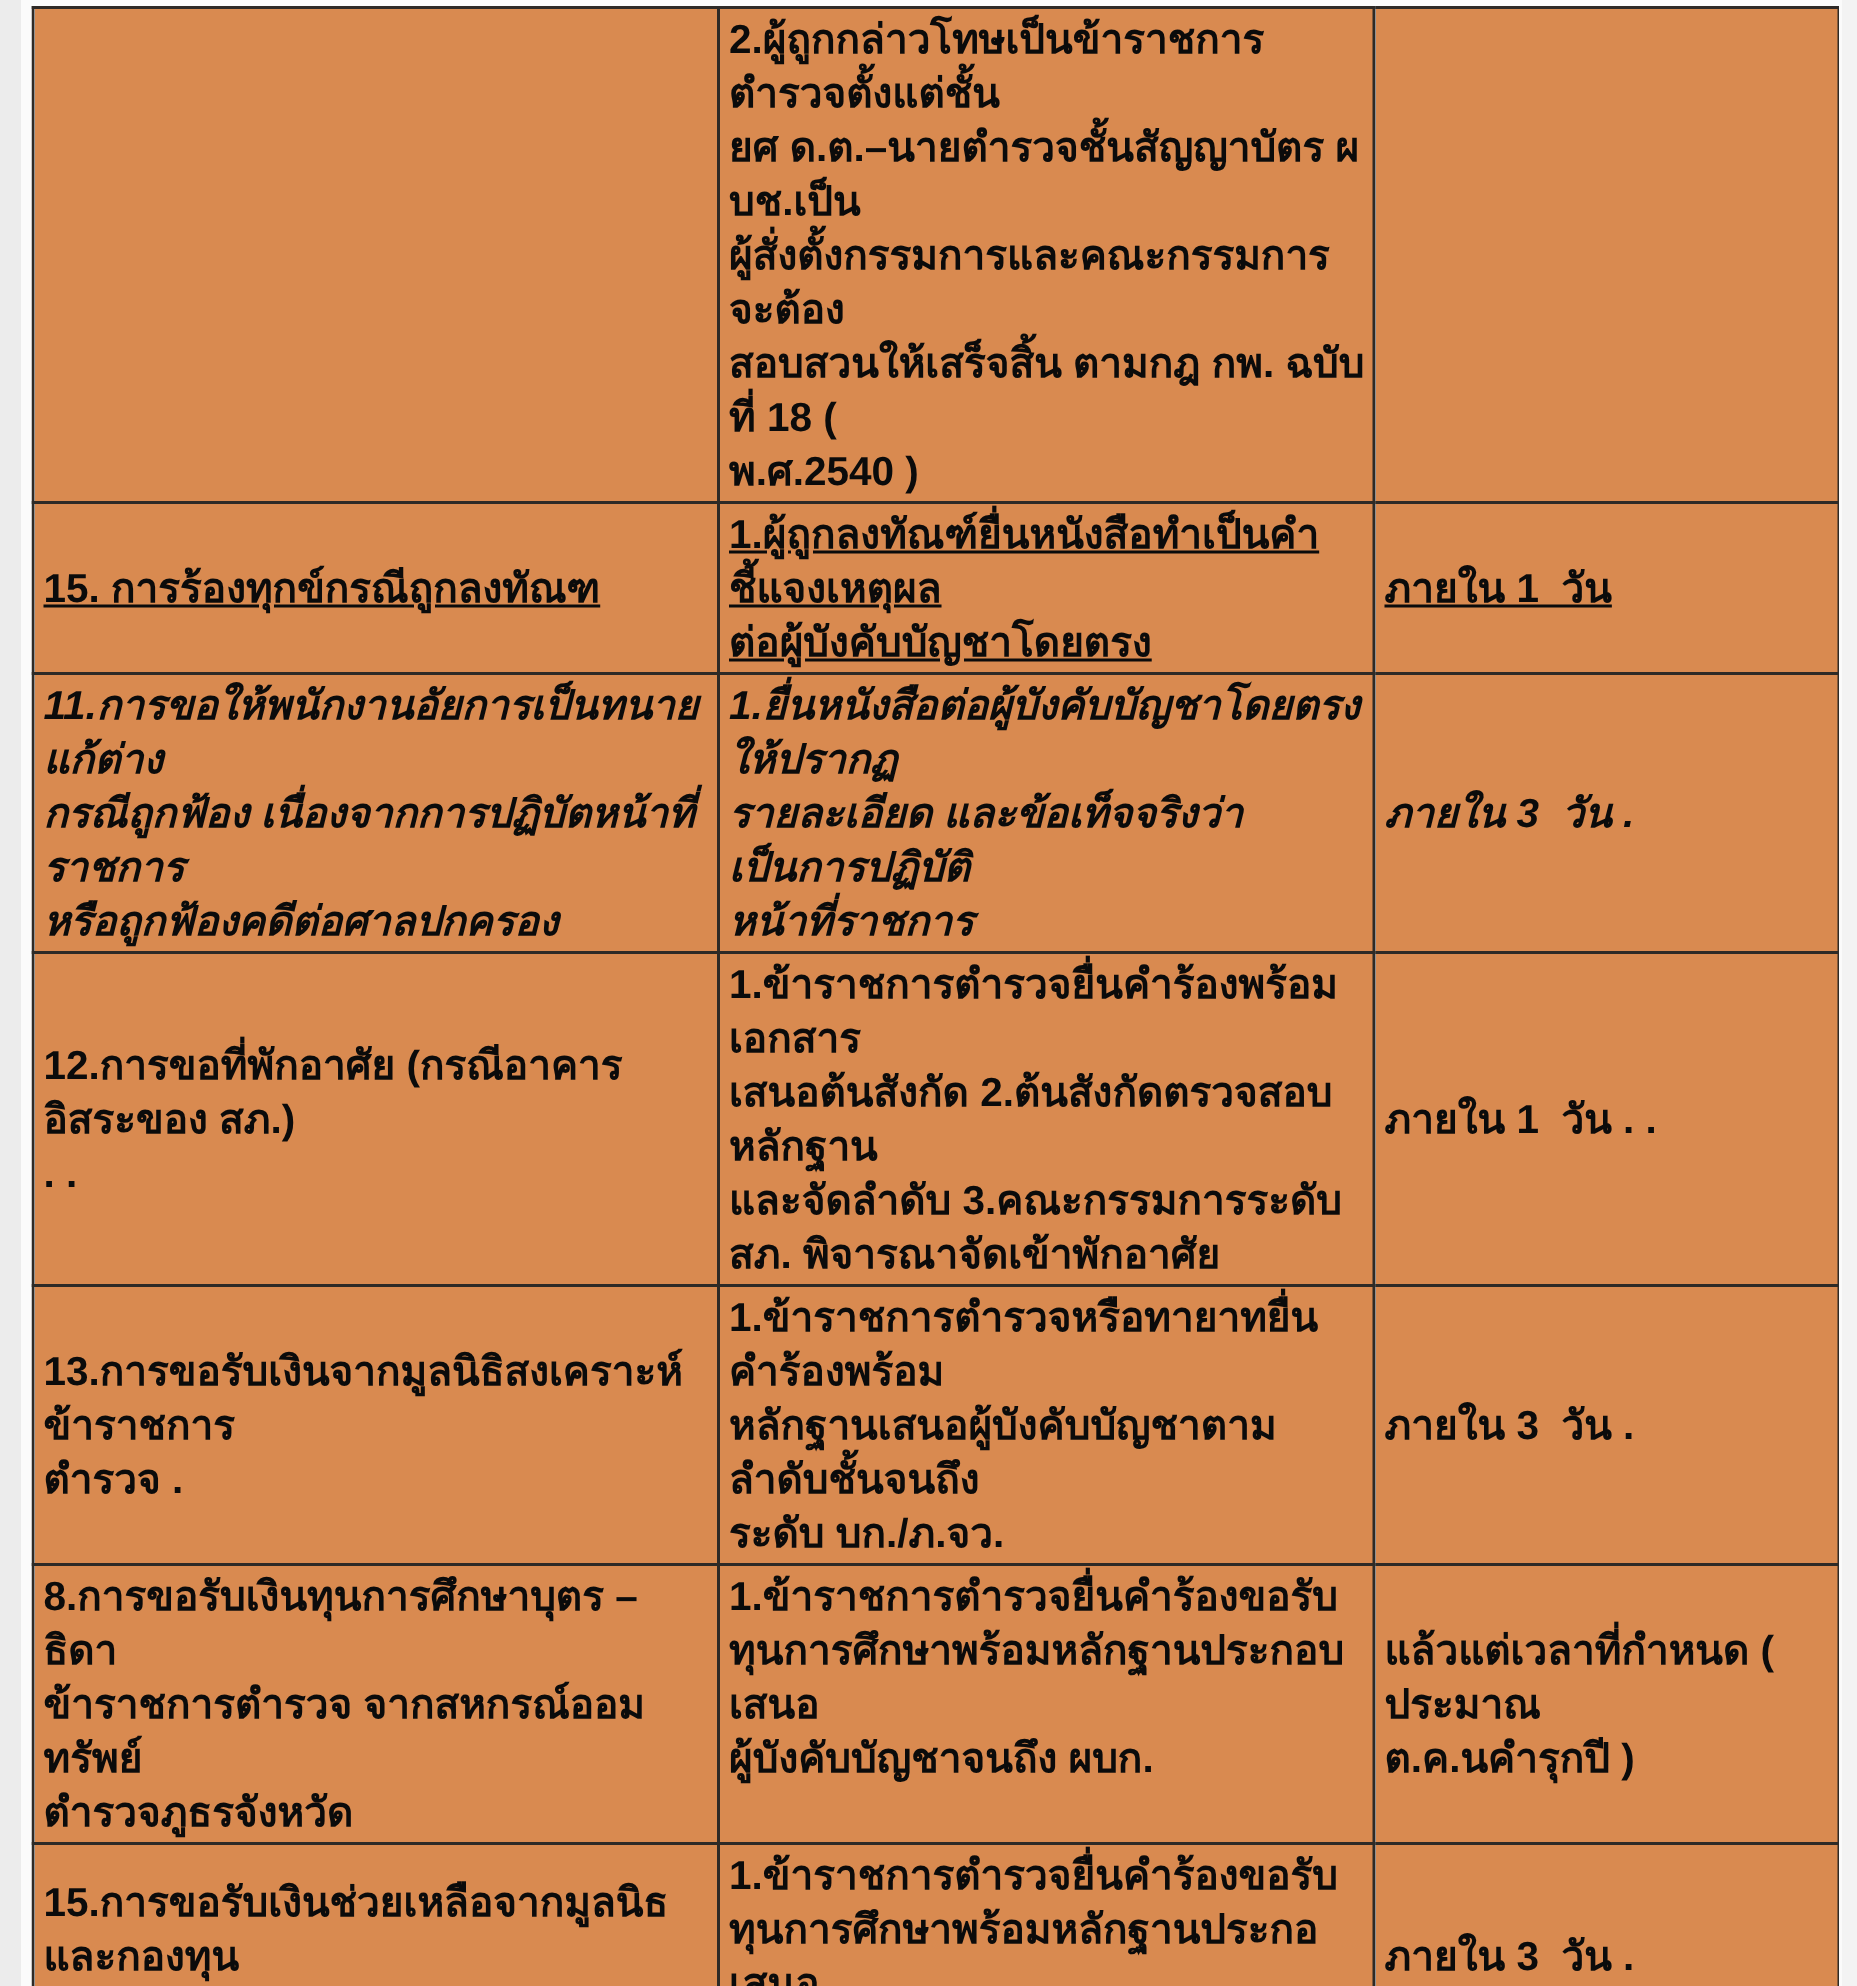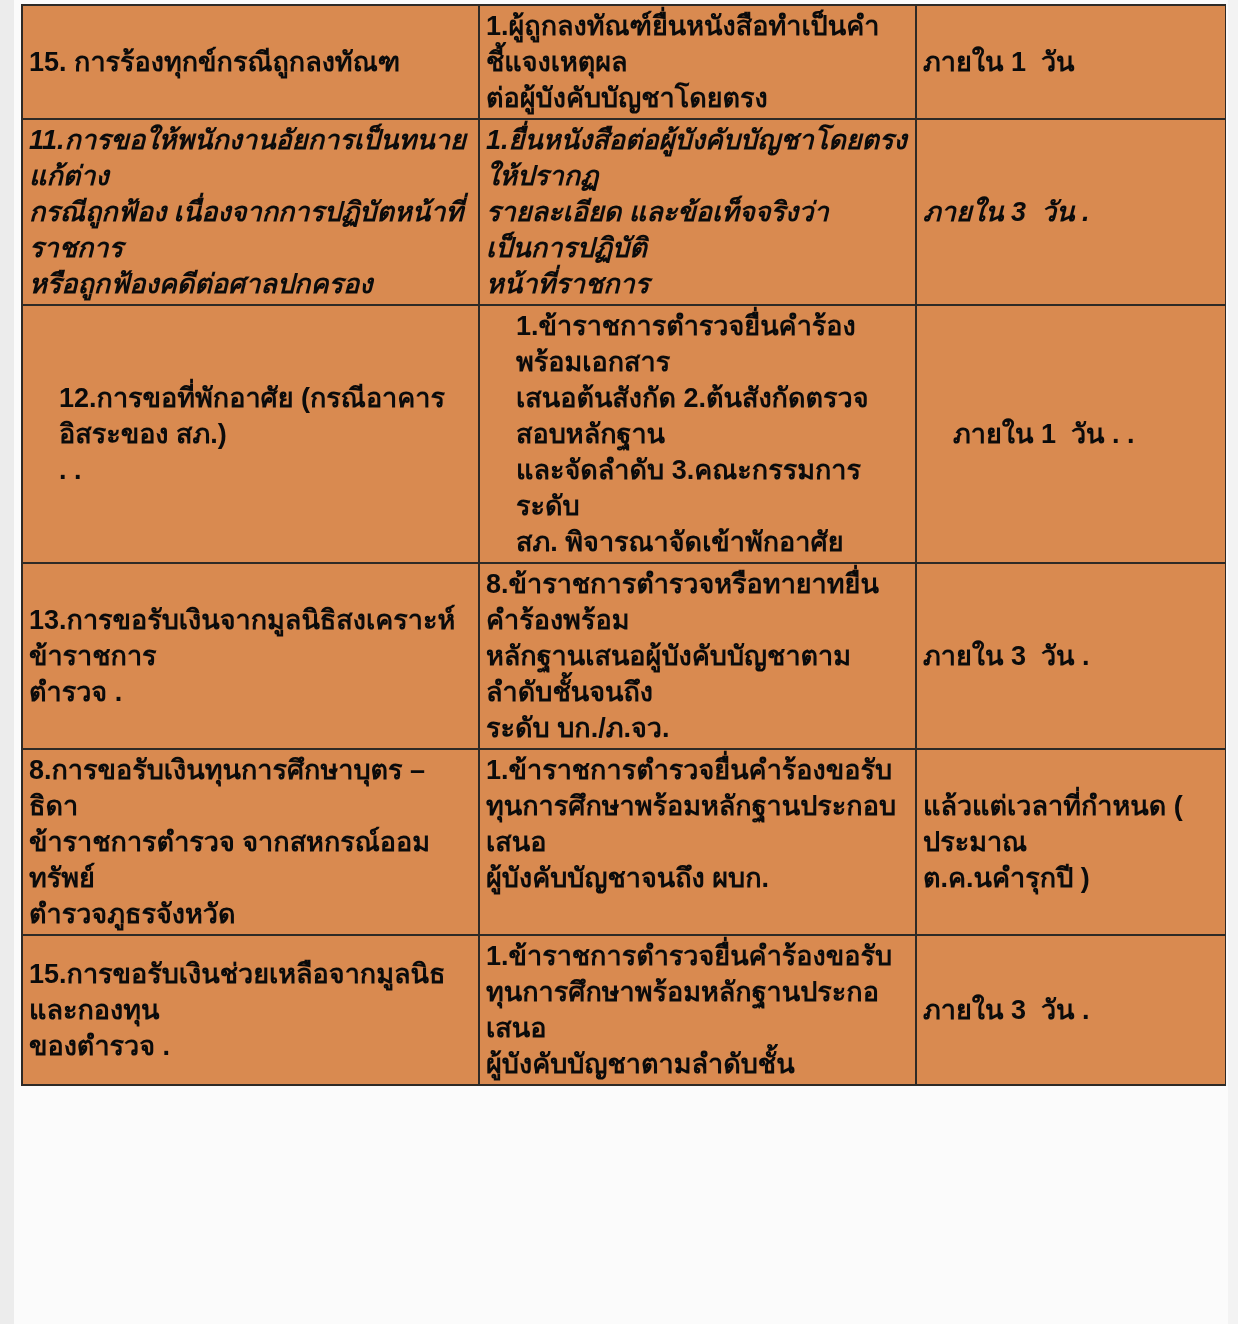--- a/index.html
+++ b/index.html
@@ -49,41 +49,50 @@
     white-space: pre-wrap;
     overflow: hidden;
     padding: 2px 4px 2px 6px;
   }
   td.col-procedure { vertical-align: middle; }
   td.col-steps     { vertical-align: top; padding-left: 5px; }
   td.col-duration  { vertical-align: middle; padding-left: 6px; margin-left: 22px; }
 
   
   tr.r0  td { height: 177px; }
-  tr.r1  td { height: 68px;  }
+  tr.r1  td { height: 68px; text-decoration: underline;  }
   tr.r2  td { height: 104px; font-style: italic; }
-  tr.r3  td { height: 136px; padding-left: 36px; }
+  tr.r3  td { height: 136px; }
   tr.r4  td { height: 107px; }
   tr.r5  td { height: 105px; }
   tr.r6  td { height: 102px; }
 </style>
 </head>
 <body>
 
 <div class="edge-strip-left"></div>
 <div class="edge-strip-right"></div>
 
 <div class="doc-table-wrap">
   <table class="doc-table">
     <colgroup>
       <col style="width:457px">
       <col style="width:437px">
       <col style="width:310px">
     </colgroup>
     <tbody>
+      <tr class="r0">
+        <td class="col-procedure"></td>
+        <td class="col-steps">2.ผู้ถูกกล่าวโทษเป็นข้าราชการตำรวจตั้งแต่ชั้น
+ยศ ด.ต.–นายตำรวจชั้นสัญญาบัตร ผ บช.เป็น
+ผู้สั่งตั้งกรรมการและคณะกรรมการจะต้อง
+สอบสวนให้เสร็จสิ้น ตามกฎ กพ. ฉบับที่ 18 (
+พ.ศ.2540 )</td>
+        <td class="col-duration"></td>
+      </tr>
       <tr class="r1">
         <td class="col-procedure">15. การร้องทุกข์กรณีถูกลงทัณฑ</td>
         <td class="col-steps">1.ผู้ถูกลงทัณฑ์ยื่นหนังสือทำเป็นคำชี้แจงเหตุผล
 ต่อผู้บังคับบัญชาโดยตรง</td>
         <td class="col-duration">ภายใน 1  วัน</td>
       </tr>
       <tr class="r2">
         <td class="col-procedure">11.การขอให้พนักงานอัยการเป็นทนายแก้ต่าง
 กรณีถูกฟ้อง เนื่องจากการปฏิบัตหน้าที่ราชการ
 หรือถูกฟ้องคดีต่อศาลปกครอง</td>
@@ -97,21 +106,21 @@
 . .</td>
         <td class="col-steps">1.ข้าราชการตำรวจยื่นคำร้องพร้อมเอกสาร
 เสนอต้นสังกัด 2.ต้นสังกัดตรวจสอบหลักฐาน
 และจัดลำดับ 3.คณะกรรมการระดับ
 สภ. พิจารณาจัดเข้าพักอาศัย</td>
         <td class="col-duration">ภายใน 1  วัน . .</td>
       </tr>
       <tr class="r4">
         <td class="col-procedure">13.การขอรับเงินจากมูลนิธิสงเคราะห์ข้าราชการ
 ตำรวจ .</td>
-        <td class="col-steps">8.ข้าราชการตำรวจหรือทายาทยื่นคำร้องพร้อม
+        <td class="col-steps">1.ข้าราชการตำรวจหรือทายาทยื่นคำร้องพร้อม
 หลักฐานเสนอผู้บังคับบัญชาตามลำดับชั้นจนถึง
 ระดับ บก./ภ.จว.</td>
         <td class="col-duration">ภายใน 3  วัน .</td>
       </tr>
       <tr class="r5">
         <td class="col-procedure">8.การขอรับเงินทุนการศึกษาบุตร – ธิดา
 ข้าราชการตำรวจ จากสหกรณ์ออมทรัพย์
 ตำรวจภูธรจังหวัด</td>
         <td class="col-steps">1.ข้าราชการตำรวจยื่นคำร้องขอรับ
 ทุนการศึกษาพร้อมหลักฐานประกอบ เสนอ

